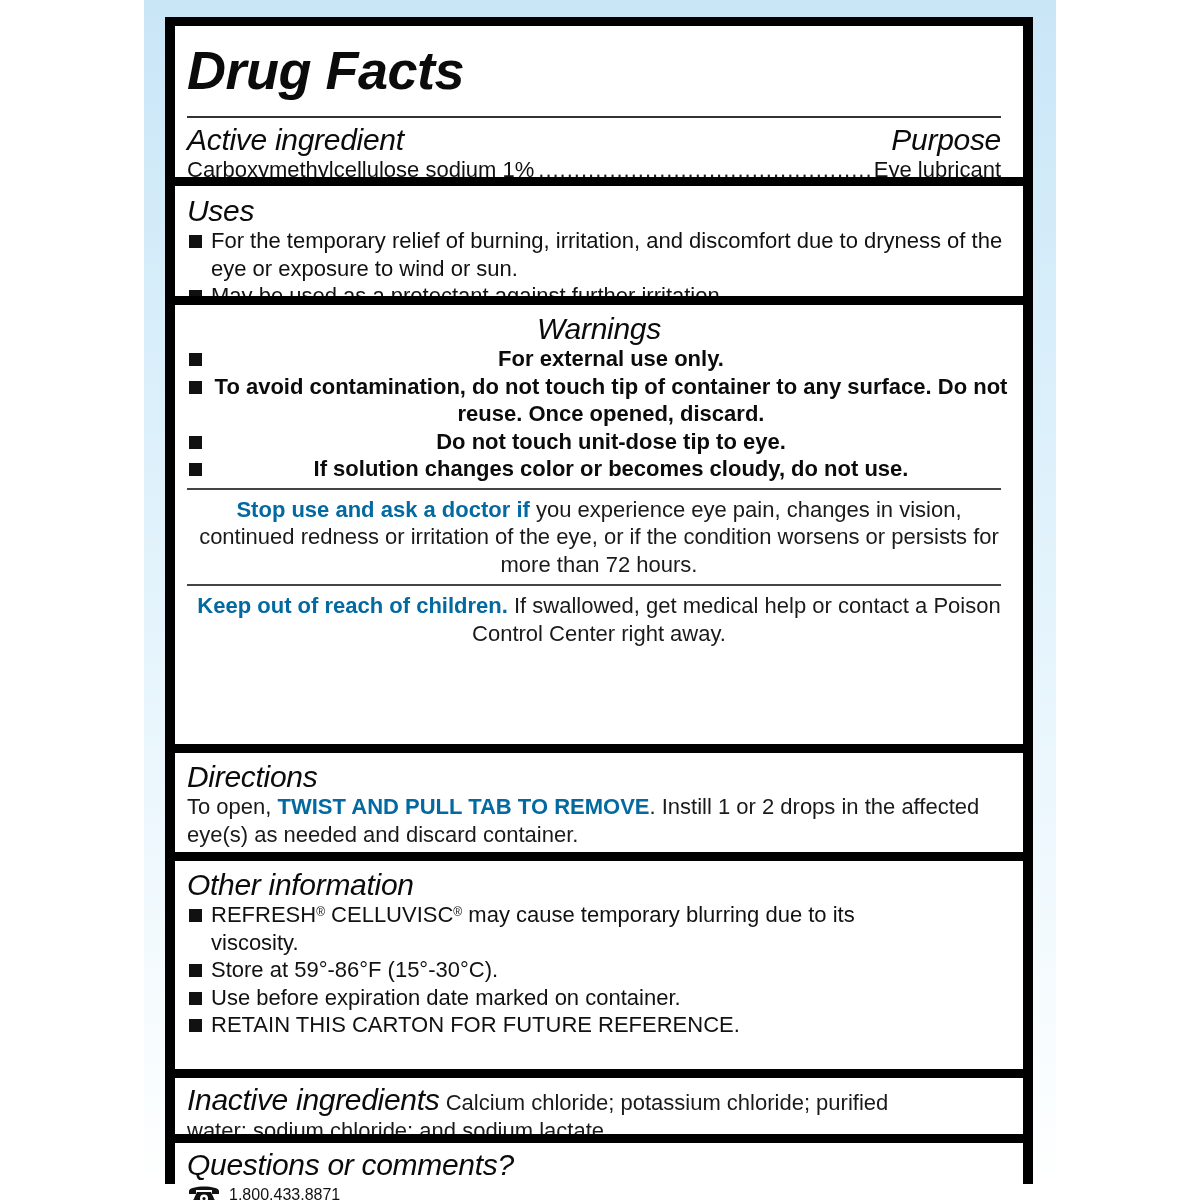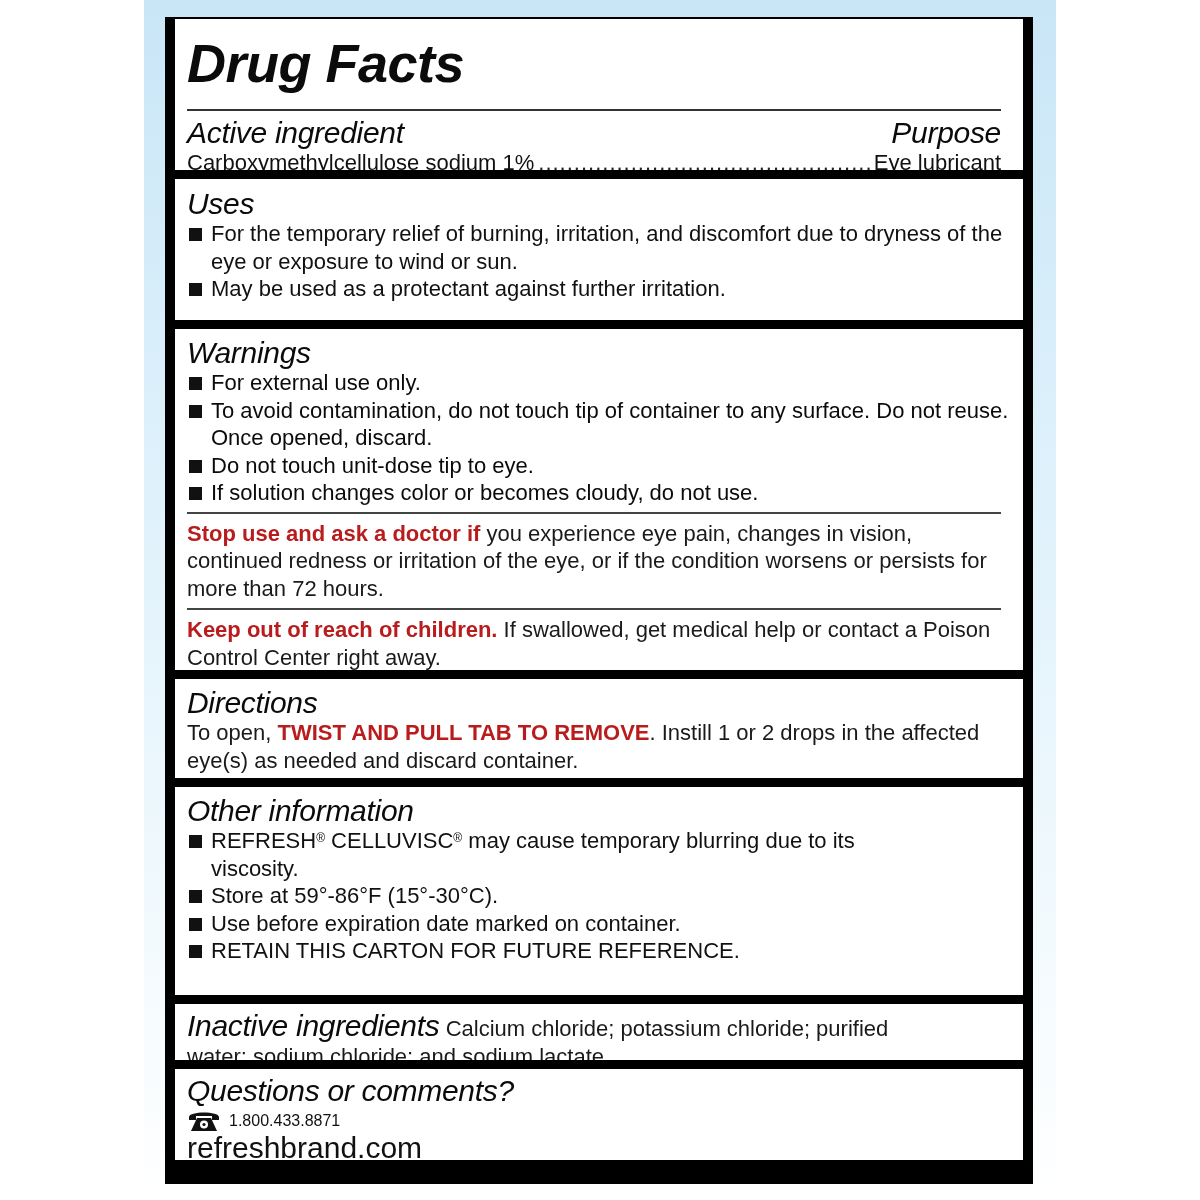--- a/index.html
+++ b/index.html
@@ -6,21 +6,21 @@
   html, body { width: 1200px; height: 1200px; background: #ffffff; overflow: hidden; }
   body { position: relative; font-family: "Liberation Sans", sans-serif; color: #111; }
 
   .backdrop {
     position: absolute; left: 144px; top: 0; width: 912px; height: 1200px;
     background: linear-gradient(to bottom, #c9e6f7 0%, #dcf0fb 35%, #eef8fd 70%, #ffffff 100%);
   }
   .label {
     position: absolute; left: 165px; top: 17px; width: 868px; height: 1167px;
     background: #000;
-    padding: 2px 10px 9px 10px;
+    padding: 9px 10px 9px 10px;
   }
   .panel {
     background: #fff;
     width: 100%;
     padding: 0 12px 0 12px;
     overflow: hidden;
   }
   .gap { height: 9px; background: #000; }
 
   .title {
@@ -36,29 +36,29 @@
   .section-head {
     font-style: italic; font-weight: normal;
     font-size: 30px; line-height: 32px; color: #0b0b0b;
     letter-spacing: -0.3px;
   }
   .row-flex { display: flex; justify-content: space-between; align-items: baseline; padding-right: 10px; }
   .ingr-line { display: flex; align-items: baseline; font-size: 22px; line-height: 28px; padding-right: 10px; }
   .ingr-line .dots { flex: 1; overflow: hidden; white-space: nowrap; letter-spacing: 1px; margin: 0 4px; color: #222; }
 
   .txt { font-size: 22px; line-height: 27.5px; color: #1a1a1a; }
-  .bold-txt { font-weight: bold; color: #b91c1c; margin-top: 9px; }
+  .bold-txt { font-weight: bold; color: #0369a1; margin-top: 9px; }
 
   ul.bullets { list-style: none; }
   ul.bullets li { position: relative; padding-left: 24px; font-size: 22px; line-height: 27.5px; }
   ul.bullets li::before {
     content: ""; position: absolute; left: 2px; top: 8px;
     width: 13px; height: 13px; background: #111;
   }
-  ul.bullets.bold li { font-weight: normal; color: #0b0b0b; }
+  ul.bullets.bold li { font-weight: bold; color: #0b0b0b; }
   sup { font-size: 12px; vertical-align: top; position: relative; top: -2px; }
 
   .phone-line { display: flex; align-items: center; font-size: 16px; line-height: 28px; }
   .phone-icon { width: 34px; height: 24px; margin-right: 8px; }
   .web { font-size: 30px; line-height: 26px; }
 </style>
 </head>
 <body>
 
 <div class="backdrop"></div>
@@ -73,30 +73,30 @@
       <span class="section-head">Purpose</span>
     </div>
     <div class="ingr-line">
       <span>Carboxymethylcellulose sodium 1%</span>
       <span class="dots">..................................................................................................</span>
       <span>Eye lubricant</span>
     </div>
   </div>
   <div class="gap"></div>
 
-  <div class="panel" style="height:141px; padding-top:9px;">
+  <div class="panel" style="height:110px; padding-top:9px;">
     <div class="section-head">Uses</div>
     <ul class="bullets">
       <li>For the temporary relief of burning, irritation, and discomfort due to dryness of the eye or exposure to wind or sun.</li>
       <li>May be used as a protectant against further irritation.</li>
     </ul>
   </div>
   <div class="gap"></div>
 
-  <div class="panel" style="height:341px; padding-top:8px;">
+  <div class="panel" style="height:439px; padding-top:8px;text-align:center;">
     <div class="section-head">Warnings</div>
     <ul class="bullets bold">
       <li>For external use only.</li>
       <li>To avoid contamination, do not touch tip of container to any surface. Do not reuse. Once opened, discard.</li>
       <li>Do not touch unit-dose tip to eye.</li>
       <li>If solution changes color or becomes cloudy, do not use.</li>
     </ul>
     <div class="hr-mid" style="margin-top:5px;"></div>
     <p class="txt">
       <span class="bold-txt">Stop use and ask a doctor if</span><span> you experience eye pain, changes in vision, continued redness or irritation of the eye, or if the condition worsens or persists for more than 72 hours.</span>

